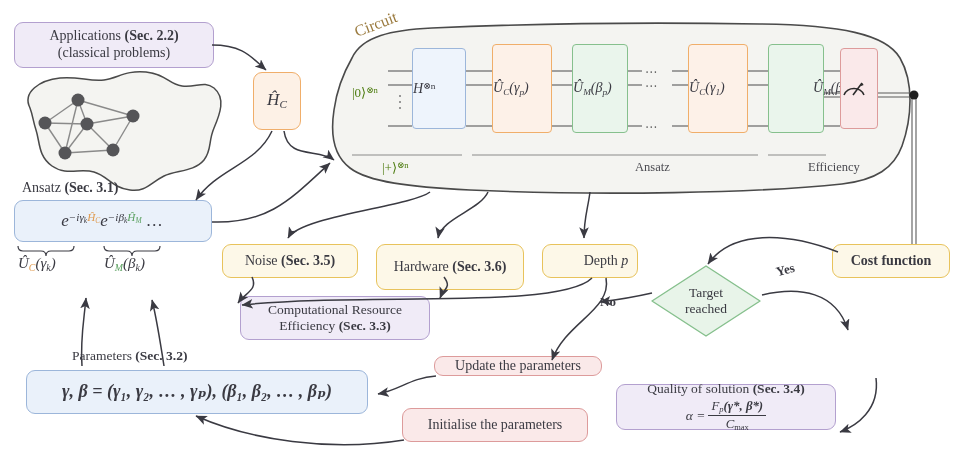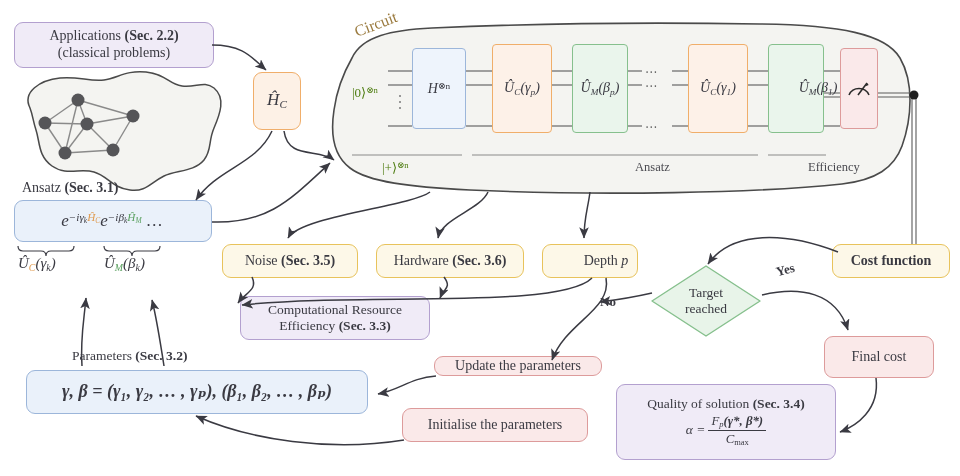--- a/index.html
+++ b/index.html
@@ -32,21 +32,21 @@
   .yesno{font-weight:bold;font-size:13px;}
 
   
   .m{font-family:"Liberation Serif","DejaVu Serif",serif;font-style:italic;}
   .up{font-style:normal;}
   sub{font-size:.66em;vertical-align:-.28em;font-style:italic;}
   sup{font-size:.66em;vertical-align:.42em;}
   .bi{font-weight:bold;font-style:italic;}
   b{font-weight:bold;}
   .gate{position:absolute;z-index:4;border-radius:4px;display:flex;align-items:center;
-        justify-content:center;font-size:14px;box-sizing:border-box;}
+        font-size:14px;box-sizing:border-box;}
   .gate-blue{background:#eef4fc;border:1.2px solid #9cb6da;}
   .gate-orange{background:#fdf1e8;border:1.2px solid #f0ae6a;}
   .gate-green{background:#eaf5ec;border:1.2px solid #86c08d;}
   .gate-red{background:#fae9ea;border:1.2px solid #dd9b9b;}
 
   .circ-label{position:absolute;z-index:4;font-size:12.5px;color:#4a4a50;white-space:nowrap;}
   .ket{position:absolute;z-index:4;font-size:13px;color:#4d7c0f;white-space:nowrap;}
 
   #circuit-word{
     position:absolute;left:352px;top:24px;z-index:6;
@@ -273,21 +273,21 @@
   </div>
 
   <div class="node blue" style="left:26px;top:370px;width:342px;height:44px;">
     <span class="bi" style="font-size:18px;">γ, β = (γ₁, γ₂, … , γₚ), (β₁, β₂, … , βₚ)</span>
   </div>
 
   <div class="node yellow" style="left:222px;top:244px;width:136px;height:34px;">
     <span style="font-size:14px;"><span>Noise </span><b>(Sec. 3.5)</b></span>
   </div>
 
-  <div class="node yellow" style="left:376px;top:244px;width:148px;height:34px;">
+  <div class="node yellow" style="left:376px;top:244px;width:148px;height:46px;">
     <span style="font-size:14px;"><span>Hardware </span><b>(Sec. 3.6)</b></span>
   </div>
 
   <div class="node yellow" style="left:542px;top:244px;width:96px;height:34px;padding-left:32px;">
     <span style="font-size:14px;"><span>Depth </span><span class="m">p</span></span>
   </div>
 
   <div class="node purple" style="left:240px;top:296px;width:190px;height:44px;">
     <div class="inner" style="font-size:13.5px;">
       <span>Computational Resource</span><br>
@@ -305,33 +305,30 @@
     </svg>
     <div style="position:absolute;inset:0;display:flex;flex-direction:column;align-items:center;justify-content:center;font-size:13.5px;line-height:1.2;">
       <span>Target</span>
       <span>reached</span>
     </div>
   </div>
 
   <span class="label-free yesno" style="left:600px;top:294px;">No</span>
   <span class="label-free yesno" style="left:776px;top:262px;transform:rotate(-14deg);">Yes</span>
 
-  <div class="node red" style="left:824px;top:336px;width:110px;height:42px;">
-    <span style="font-size:14px;">Final cost</span>
-  </div>
 
   <div class="node red" style="left:434px;top:356px;width:168px;height:20px;">
     <span style="font-size:14px;">Update the parameters</span>
   </div>
 
   <div class="node red" style="left:402px;top:408px;width:186px;height:34px;">
     <span style="font-size:14px;">Initialise the parameters</span>
   </div>
 
-  <div class="node purple" style="left:616px;top:384px;width:220px;height:76px;">
+  <div class="node purple" style="left:616px;top:384px;width:220px;height:46px;">
     <div class="inner" style="font-size:13.5px;">
       <div>
         <span>Quality of solution </span><b>(Sec. 3.4)</b>
       </div>
       <div style="margin-top:1px;display:flex;align-items:center;justify-content:center;gap:3px;">
         <span class="m">α =</span>
         <span class="frac">
           <span class="num"><span class="m">F</span><sub>p</sub><span class="bi">(γ*, β*)</span></span>
           <span class="den"><span class="m">C</span><sub class="up" style="font-style:normal;">max</sub></span>
         </span>

